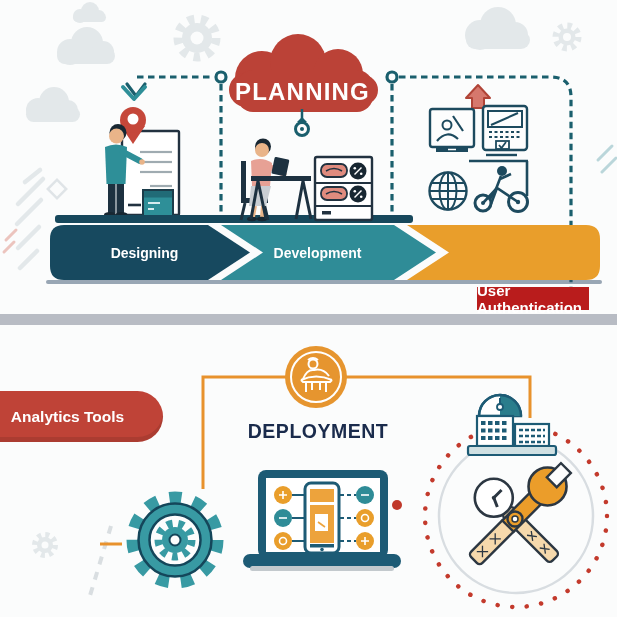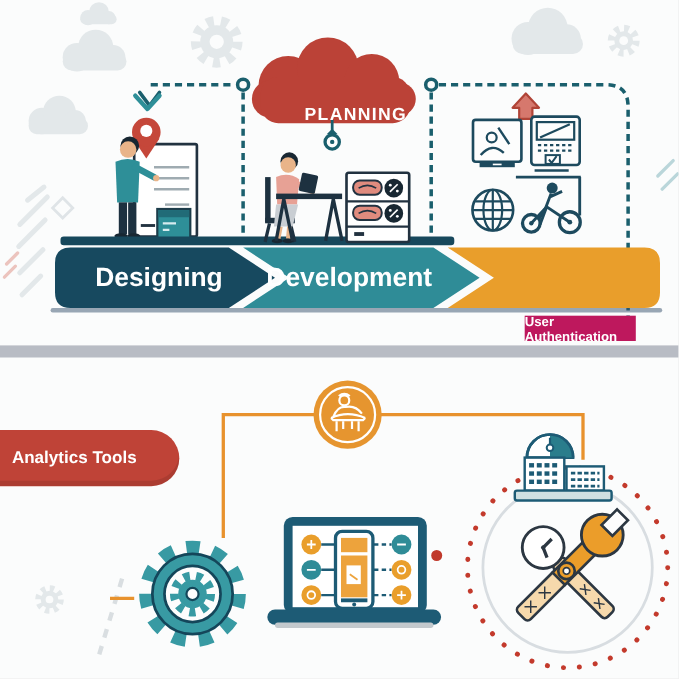--- a/index.html
+++ b/index.html
@@ -1,28 +1,28 @@
 <!DOCTYPE html>
 <html><head>
 <meta charset="utf-8">
 <style>
   html,body{margin:0;padding:0;background:#e9e9e9;}
   .canvas{position:relative;width:617px;height:617px;background:#fbfcfc;overflow:hidden;
           font-family:"Liberation Sans",sans-serif;}
   .canvas svg{position:absolute;left:0;top:0;}
   .overlay{position:absolute;color:#fff;}
   .cloud-sub{left:235px;top:62px;width:135px;text-align:center;font-size:14px;font-weight:600;}
-  .cloud-title{left:235px;top:78px;width:135px;text-align:right;font-size:16px;font-weight:bold;letter-spacing:1.2px;margin-top:18px;}
+  .cloud-title{left:235px;top:78px;width:135px;text-align:left;font-size:24px;font-weight:bold;letter-spacing:1.2px;}
   .stage-label{top:238px;height:30px;display:flex;align-items:center;justify-content:center;
-               font-size:24px;font-weight:bold;}
+               font-size:14px;font-weight:bold;}
   .stage-designing{left:52px;width:185px;}
   .stage-development{left:235px;width:165px;}
   .stage-testing{left:415px;width:160px;}
-  .user-auth{left:477px;top:287px;width:101px;height:23px;background:#be185d;
-             display:flex;align-items:center;justify-content:center;font-size:12px;font-weight:600;}
+  .user-auth{left:477px;top:287px;width:112px;height:23px;background:#b91c1c;
+             display:flex;align-items:center;justify-content:center;font-size:15px;font-weight:600;}
   .analytics{left:-28px;top:391px;width:191px;height:51px;background:#bf4337;border-radius:28px;
              display:flex;align-items:center;justify-content:center;font-size:15.5px;font-weight:600;
              box-shadow:inset 0 -5px 0 rgba(0,0,0,0.10);}
   .deployment{left:237px;top:420px;width:162px;text-align:center;font-size:19.5px;font-weight:bold;
               color:#1a2b4c;letter-spacing:0.5px;}
 </style>
 </head>
 <body>
 
 <div class="canvas">
@@ -350,14 +350,15 @@
   </g>
 </svg>
 
 <div class="overlay cloud-title">PLANNING</div>
 
 <div class="overlay stage-label stage-designing">Designing</div>
 <div class="overlay stage-label stage-development">Development</div>
 
 <div class="overlay user-auth">User Authentication</div>
 <div class="overlay analytics">Analytics Tools</div>
+<div class="overlay deployment">DEPLOYMENT</div>
 
 </div>
 
 </body></html>

